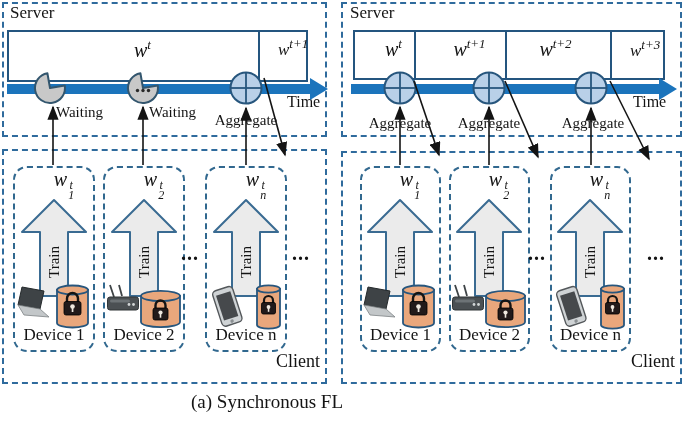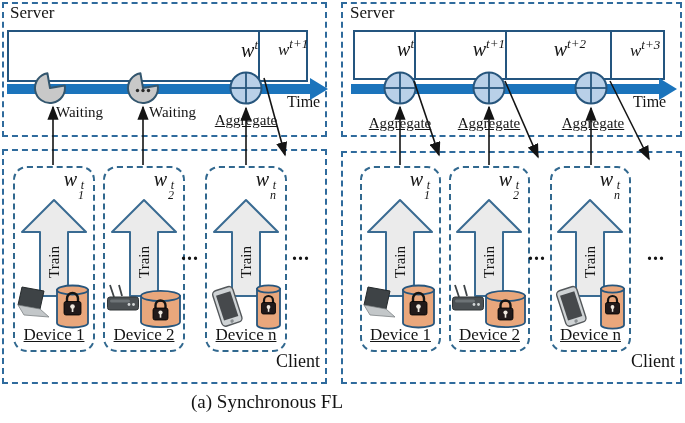--- a/index.html
+++ b/index.html
@@ -5,23 +5,23 @@
   html,body { margin:0; padding:0; background:#ffffff; }
   * { box-sizing:border-box; }
   .stage { position:relative; width:685px; height:423px; background:#fff;
            font-family:"Liberation Serif", serif; color:#141414; overflow:hidden; }
   .dashedbox { position:absolute; border:2px dashed #2f6b9d; background:transparent; }
   .devbox { position:absolute; border:2px dashed #31688f; border-radius:14px; }
   .tlrect { position:absolute; background:#fff; border:2px solid #24557f; }
   .tldiv { position:absolute; top:0; bottom:0; width:2px; background:#24557f; }
   .lbl { position:absolute; font-size:17px; line-height:1.1; white-space:nowrap; }
   .sm { font-size:15px; }
-  .ctr { text-align:center;text-decoration:underline; }
+  .ctr { text-align:center; }
   .rgt { text-align:right; }
-  .math { position:absolute; font-style:italic; font-size:20px; text-align:right; line-height:1.05; white-space:nowrap;padding-left:20px; }
+  .math { position:absolute; font-style:italic; font-size:20px; text-align:center; line-height:1.05; white-space:nowrap;padding-left:20px; }
   .math sup { font-size:13px; font-style:italic; }
   .f17 { font-size:17px; }
   .stack { display:inline-flex; flex-direction:column; font-size:12px; line-height:10px;
            vertical-align:-3px; margin-left:1px; font-style:italic; }
   .traintxt { position:absolute; width:70px; height:16px; transform:rotate(-90deg);
               font-size:15px; text-align:center; line-height:16px; }
   .ell { position:absolute; font-size:20px; font-weight:bold; letter-spacing:1px; }
   .cap { position:absolute; font-size:19px; text-align:right; }
   svg { position:absolute; overflow:visible; }
 </style>

